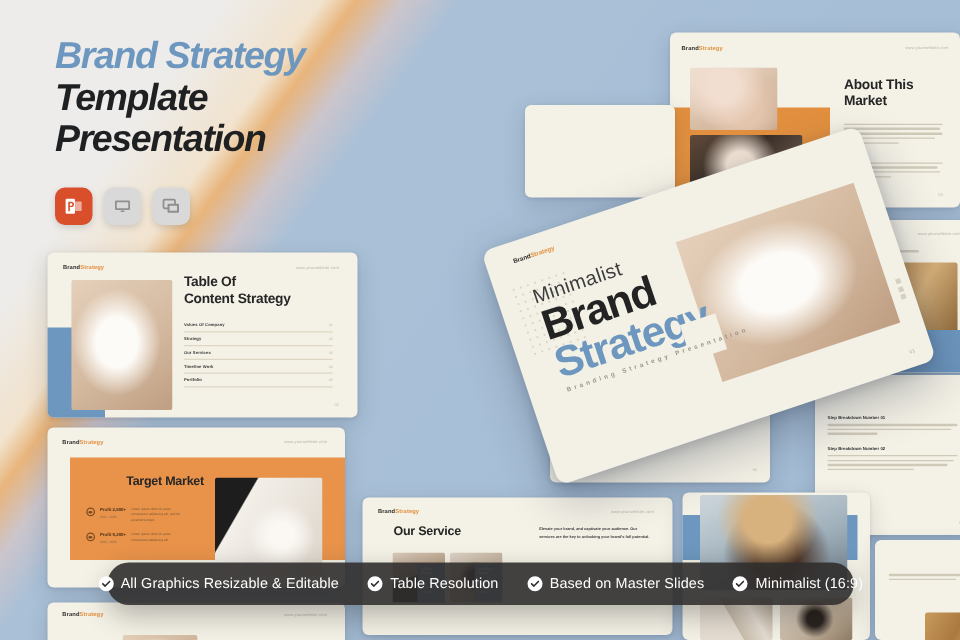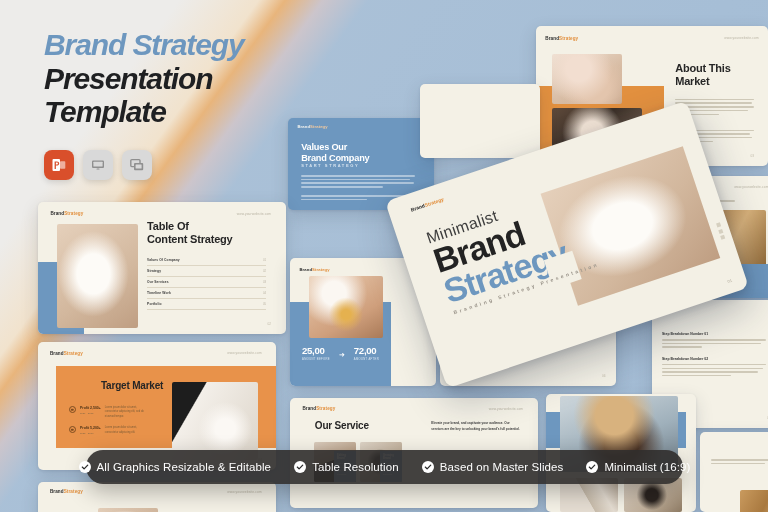--- a/index.html
+++ b/index.html
@@ -215,40 +215,20 @@
 </head>
 <body>
 
 <div id="bg">
   <div class="bg-base"></div>
   <div class="bg-blue"></div>
 </div>
 
 <div id="deck">
 
-  <div class="slide blue" style="left:288px; top:118px; width:146px; height:92px;">
-    <div class="s-logo">
-      <span>Brand</span><span class="o">Strategy</span>
-    </div>
-    <div class="s-title" style="left:9%; top:26%; font-size:9.2px;">
-      <div>Values Our</div>
-      <div>Brand Company</div>
-    </div>
-    <div class="s-sub" style="left:9%; top:49%;">START STRATEGY</div>
-    <div class="plines" style="left:9%; top:62%; width:78%;">
-      <i style="width:100%"></i>
-        <i style="width:96%"></i>
-        <i style="width:99%"></i>
-        <i style="width:72%"></i>
-    </div>
-    <div class="plines" style="left:9%; top:84%; width:78%;">
-      <i style="width:100%"></i>
-        <i style="width:58%"></i>
-    </div>
-  </div>
 
   <div class="slide" style="left:536px; top:26px; width:232px; height:140px;">
     <div class="s-logo" style="left:4%; font-size:4.6px;">
       <span>Brand</span><span class="o">Strategy</span>
     </div>
     <div class="s-url" style="right:4%;">www.yourwebsite.com</div>
     <div class="block" style="left:-10px; top:60px; width:138px; height:68px; background:#e2903f;"></div>
     <div class="imgbox ph-spa1" style="left:16px; top:28px; width:70px; height:50px;"></div>
     <div class="imgbox ph-spa2" style="left:16px; top:82px; width:90px; height:44px;"></div>
     <div class="s-title" style="left:60%; top:26%; font-size:11px;">
@@ -300,38 +280,20 @@
           <em>04</em>
       </div>
       <div class="row">
         <span>Portfolio</span>
           <em>05</em>
       </div>
     </div>
     <div class="s-pg">02</div>
   </div>
 
-  <div class="slide" style="left:290px; top:258px; width:146px; height:128px;">
-    <div class="s-logo">
-      <span>Brand</span><span class="o">Strategy</span>
-    </div>
-    <div class="block" style="left:0; top:44px; width:101px; height:84px; background:#6d97bf;"></div>
-    <div class="imgbox ph-drop" style="left:19px; top:18px; width:74px; height:62px;"></div>
-    <div class="statrow" style="left:12px; top:88px;">
-      <div class="stat">
-        <div class="n">25,00</div>
-        <div class="l">AMOUNT BEFORE</div>
-      </div>
-      <div class="arrow">➜</div>
-      <div class="stat">
-        <div class="n">72,00</div>
-        <div class="l">AMOUNT AFTER</div>
-      </div>
-    </div>
-  </div>
 
   <div class="slide" style="left:440px; top:258px; width:176px; height:128px;">
     <div class="block" style="left:16px; top:50px; width:46px; height:3px; background:#d9bb3f;"></div>
     <div class="s-title" style="left:9%; top:33%; font-size:4.6px;">Strategy</div>
     <div class="plines" style="left:9%; top:48%; width:70%;">
       <i style="width:100%"></i>
         <i style="width:95%"></i>
         <i style="width:60%"></i>
     </div>
     <div class="s-pg">06</div>
@@ -471,22 +433,22 @@
   <div class="h-side">
       <i></i>
       <i></i>
       <i></i>
     </div>
   <div class="h-pg">01</div>
 </div>
 
 <div id="headline">
   <div class="l1">Brand Strategy</div>
+  <div class="l2">Template</div>
   <div class="l2">Presentation</div>
-  <div class="l2">Template</div>
 </div>
 
 <div id="badges">
   <div class="badge ppt">
     <span>
       <svg width="16" height="16" viewBox="0 0 16 16">
         <rect x="1.5" y="2" width="7.5" height="12" rx="1" fill="#fff"></rect>
         <rect x="9" y="4.2" width="5.3" height="7.6" rx="0.8" fill="#fff" opacity=".55"></rect>
         <path d="M3.6 4.4h2.3c1.5 0 2.3.8 2.3 2.1s-.9 2.1-2.4 2.1H4.9V12H3.6V4.4zm1.3 3.2h.9c.7 0 1.1-.35 1.1-1s-.4-1-1.1-1h-.9v2z" fill="#d94f2b"></path>
       </svg>

